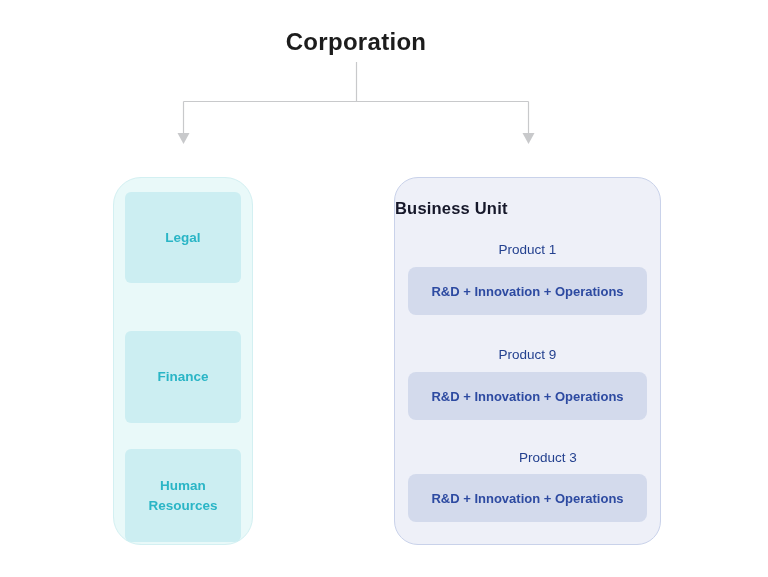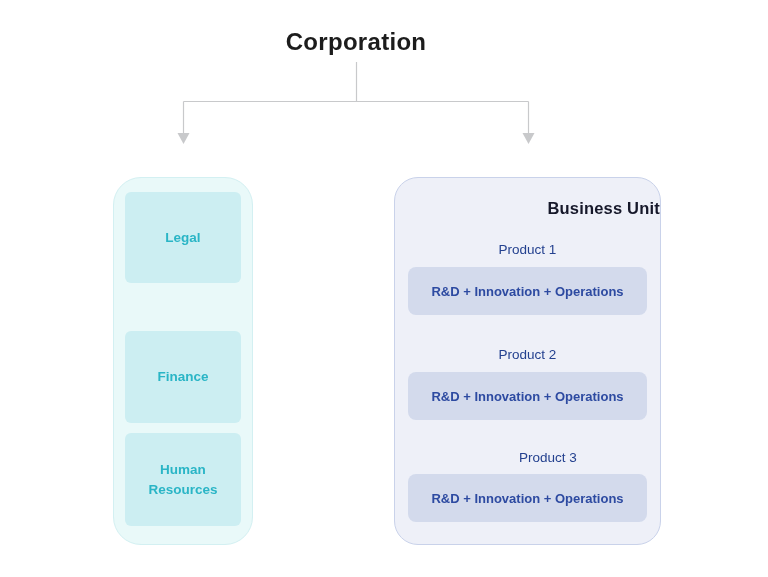--- a/index.html
+++ b/index.html
@@ -58,40 +58,40 @@
     text-align: center;
     padding: 0 10px;
     box-sizing: border-box;
     color: var(--teal-text, #2ab5c6);
     font-size: 13.5px;
     font-weight: 600;
     line-height: 1.45;
   }
   .dept-card.c1 { top: 14px;  height: 91px; }
   .dept-card.c2 { top: 137px; height: 92px; margin-top: 16px; }
-  .dept-card.c3 { top: 255px; height: 93px; }
+  .dept-card.c3 { top: 271px; height: 93px; }
 
   
   .bu-panel {
     position: absolute;
     left: 394px;
     top: 177px;
     width: 267px;
     height: 368px;
     box-sizing: border-box;
     background: var(--blue-panel-bg, #eef0f8);
     border: 1px solid var(--blue-panel-border, #c9d2ea);
     border-radius: 24px;
   }
   .bu-title {
     position: absolute;
     top: 21px;
     left: 0;
     right: 0;
-    text-align: right;
+    text-align: left;
     font-size: 16.5px;
     font-weight: 700;
     color: var(--bu-title-color, #16182a);
     letter-spacing: 0.2px;
   }
   .product-label {
     position: absolute;
     left: 0;
     right: 0;
     text-align: center;
@@ -141,20 +141,20 @@
     <div class="dept-card c2">Finance</div>
     <div class="dept-card c3">Human Resources</div>
   </div>
 
   <div class="bu-panel">
     <div class="bu-title">Business Unit</div>
 
     <div class="product-label p1">Product 1</div>
     <div class="pill p1">R&amp;D + Innovation + Operations</div>
 
-    <div class="product-label p2">Product 2</div>
+    <div class="product-label p2">Product 9</div>
     <div class="pill p2">R&amp;D + Innovation + Operations</div>
 
     <div class="product-label p3">Product 3</div>
     <div class="pill p3">R&amp;D + Innovation + Operations</div>
   </div>
 
 </div>
 
 </body></html>

